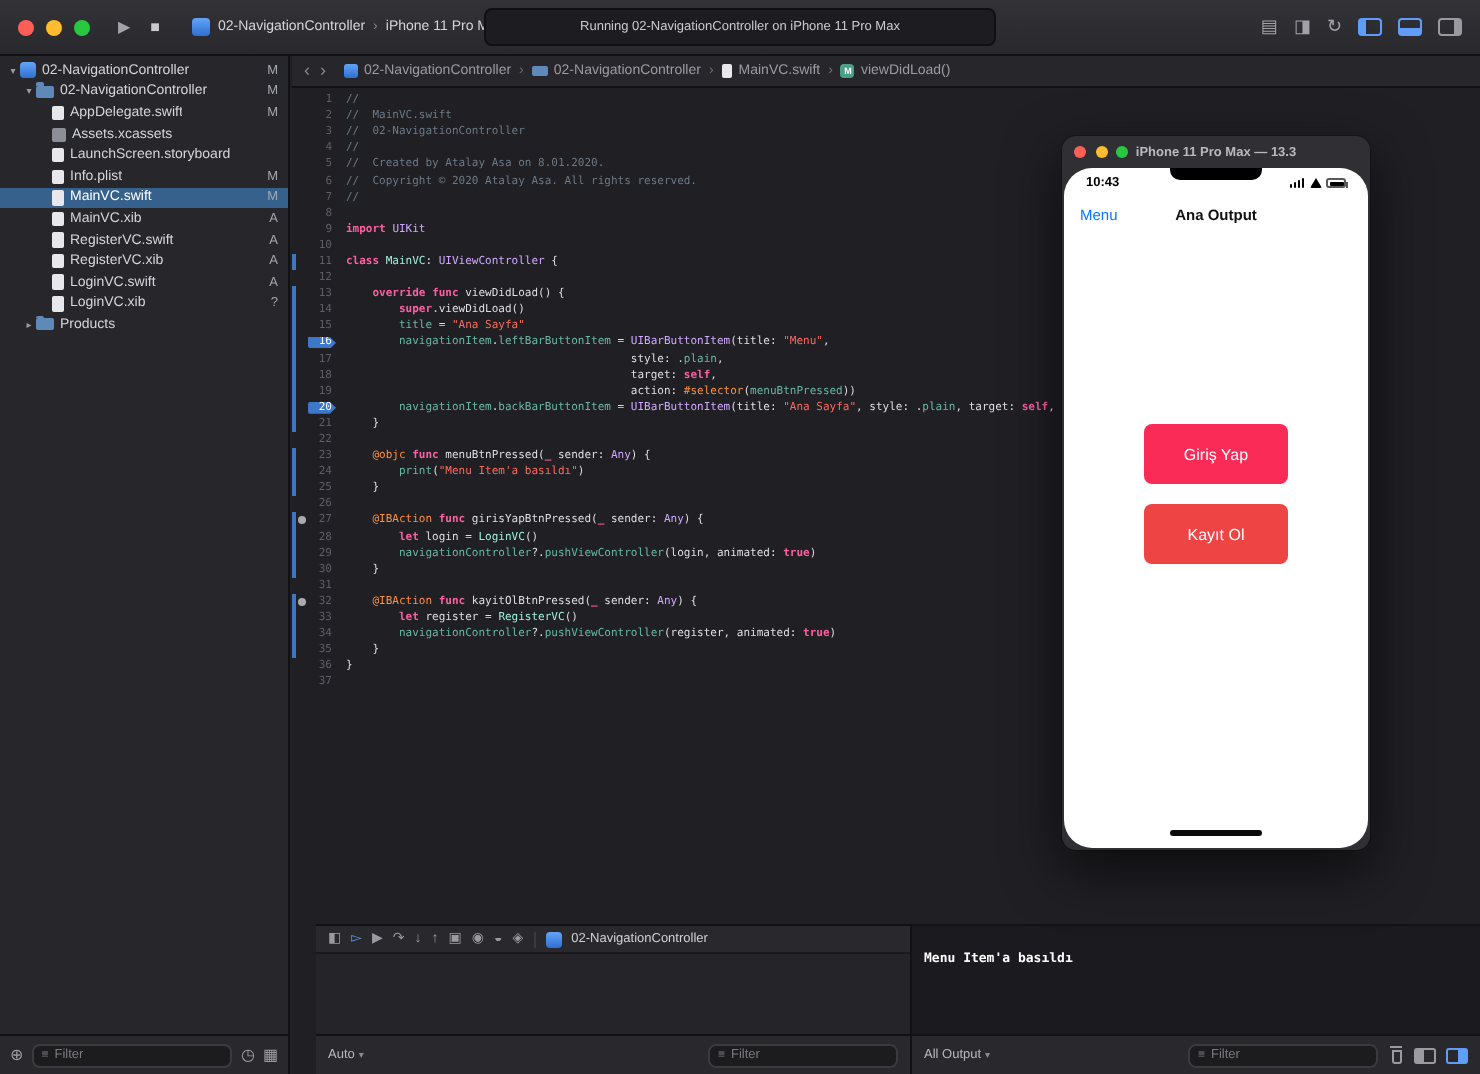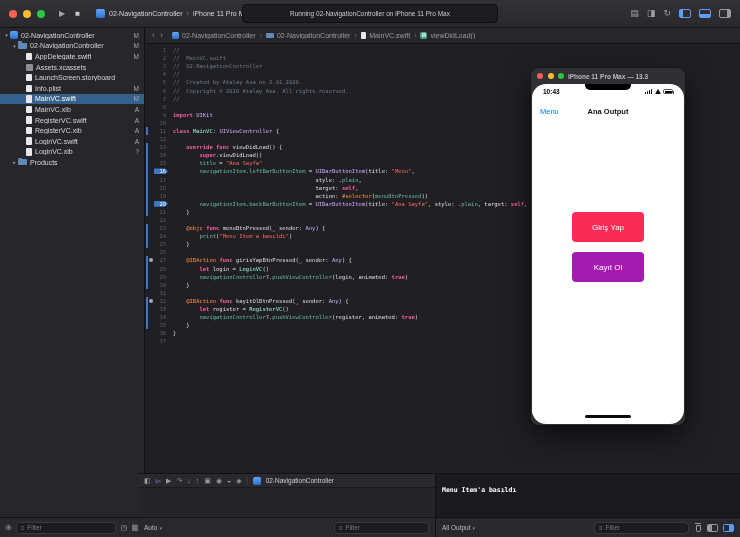--- a/index.html
+++ b/index.html
@@ -70,21 +70,21 @@
   .chbar.on{background:#3d76c9;}
   .well{width:6px;flex:none;display:flex;align-items:center;justify-content:center;}
   .well.on::before{content:"";width:4px;height:4px;border-radius:50%;background:#a9a9af;}
   .ln{width:14px;flex:none;text-align:right;font-size:5.5px;color:#5e5e66;padding-right:2px;}
   .ln.bp{background:#3d77c9;color:#fff;clip-path:polygon(0 0,78% 0,100% 50%,78% 100%,0 100%);border-radius:1px;}
   .ct{white-space:pre;font-size:5.5px;color:#dfdfe3;padding-left:5px;}
   .ct .cm{color:#6c7986}.ct .kw{color:#fc5fa3;font-weight:bold}.ct .str{color:#fc6a5d}
   .ct .typ{color:#d0a8ff}.ct .ptyp{color:#9ef1dd}.ct .fn{color:#67b7a4}.ct .attr{color:#fd8f3f}.ct .pl{color:#dfdfe3}
 
   
-  .debug{position:absolute;left:138px;right:0;bottom:0;height:64px;border-top:1px solid #121214;display:flex;justify-content:space-between;}
+  .debug{position:absolute;left:158px;right:0;bottom:0;height:75px;border-top:1px solid #121214;display:flex;justify-content:space-between;}
   .dleft{width:298px;flex:none;display:flex;flex-direction:column;border-right:1px solid #121214;background:#252529;}
   .dbar{height:14px;background:#29292d;border-bottom:1px solid #1a1a1d;display:flex;align-items:center;gap:5px;padding:0 6px;flex:none;}
   .dbi{font-size:7px;color:#9a9aa0;line-height:1;}
   .dbi.act{color:#5f9df8;}
   .dsep{width:1px;height:8px;background:#3a3a3f;}
   .appic.small{width:8px;height:8px;}
   .dapp{font-size:6.5px;color:#d0d0d5;white-space:nowrap;}
   .vars{flex:1;}
   .vbar,.cbar{height:20px;background:#29292d;border-top:1px solid #121214;display:flex;align-items:center;gap:5px;padding:0 6px;flex:none;}
   .scopebtn{font-size:6.5px;color:#b9b9bf;display:flex;align-items:center;gap:2px;white-space:nowrap;}
@@ -113,21 +113,21 @@
   .stime{font-size:6.5px;font-weight:bold;color:#000;}
   .sicons{margin-left:auto;display:flex;align-items:center;gap:2.5px;}
   .sigbars{display:flex;align-items:flex-end;gap:0.5px;}
   .sigbars i{width:1.5px;background:#000;border-radius:0.5px;display:block;}
   .sigbars i:nth-child(1){height:2.5px}.sigbars i:nth-child(2){height:3.5px}
   .sigbars i:nth-child(3){height:4.5px}.sigbars i:nth-child(4){height:5.5px}
   .wifi{width:0;height:0;border-left:3.5px solid transparent;border-right:3.5px solid transparent;border-bottom:5px solid #000;border-radius:1px;}
   .batt{position:relative;width:10px;height:5px;border:1px solid rgba(0,0,0,.65);border-radius:1.5px;}
   .batt::before{content:"";position:absolute;inset:0.5px;background:#000;border-radius:0.5px;}
   .batt::after{content:"";position:absolute;right:-2px;top:1px;width:1px;height:2.5px;background:rgba(0,0,0,.65);}
-  .snav{position:absolute;top:14px;left:0;right:0;height:18px;display:flex;align-items:flex-end;}
+  .snav{position:absolute;top:14px;left:0;right:0;height:18px;display:flex;align-items:center;}
   .snback{position:absolute;left:8px;font-size:7.5px;color:#007aff;}
   .sntitle{width:100%;text-align:center;font-size:7.5px;font-weight:bold;color:#111;}
   .sbtns{position:absolute;top:128px;left:0;right:0;display:flex;flex-direction:column;align-items:center;gap:10px;}
   .simbtn{width:72px;height:30px;border-radius:4px;color:#fff;font-size:8px;display:flex;align-items:center;justify-content:center;}
   .homebar{position:absolute;bottom:6px;left:50%;transform:translateX(-50%);width:46px;height:3.5px;background:#0a0a0a;border-radius:2px;}
 </style>
 </head>
 <body>
 
 <div class="window">
@@ -577,19 +577,19 @@
           <span class="wifi"></span>
           <span class="batt"></span>
         </span>
       </div>
       <div class="snav">
         <span class="snback">Menu</span>
         <span class="sntitle">Ana Output</span>
       </div>
       <div class="sbtns">
           <div class="simbtn" style="background: rgb(251, 43, 87);">Giriş Yap</div>
-          <div class="simbtn" style="background: #a21caf;">Kayıt Ol</div>
+          <div class="simbtn" style="background: #ef4444;">Kayıt Ol</div>
         </div>
       <div class="homebar"></div>
     </div>
   </div>
 
 </div>
 
 </body></html>

